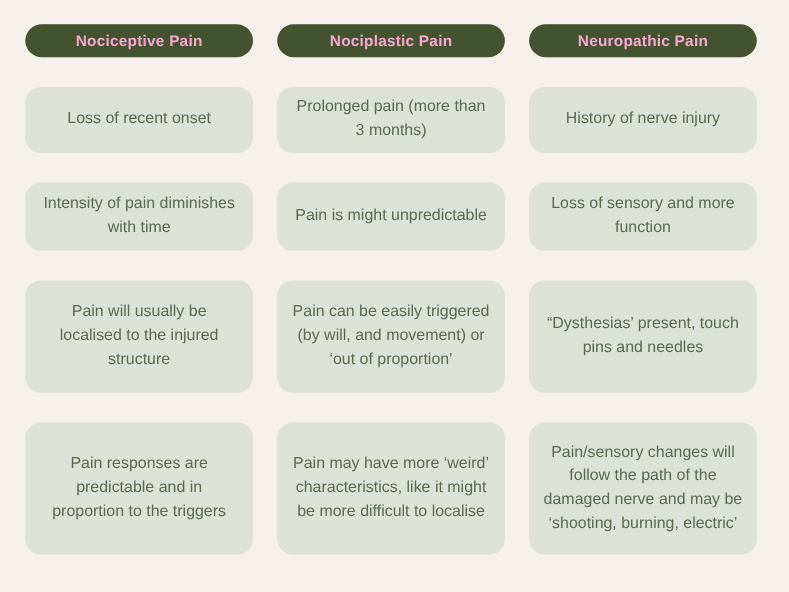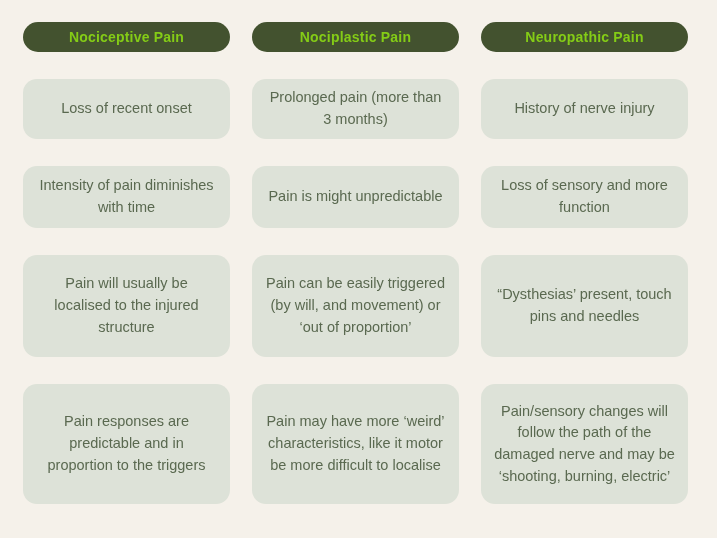--- a/index.html
+++ b/index.html
@@ -19,21 +19,21 @@
     grid-auto-flow: column;
     column-gap: 22px;
     row-gap: 27px;
     padding: 22px 29px 0 23px;
     width: 717px;
     height: 538px;
   }
   .col { display: contents; }
   .header-pill {
     background: #43522f;
-    color: #84cc16;
+    color: #f9a8d4;
     border-radius: 15px;
     display: flex;
     align-items: center;
     justify-content: center;
     font-size: 14px;
     font-weight: 700;
     letter-spacing: 0.2px;
     text-align: center;
   }
   .cell {
@@ -60,21 +60,21 @@
     <div class="cell">Intensity of pain diminishes with time</div>
     <div class="cell">Pain will usually be localised to the injured structure</div>
     <div class="cell">Pain responses are predictable and in proportion to the triggers</div>
   </div>
 
   <div class="col">
     <div class="header-pill">Nociplastic Pain</div>
     <div class="cell">Prolonged pain (more than 3 months)</div>
     <div class="cell">Pain is might unpredictable</div>
     <div class="cell">Pain can be easily triggered (by will, and movement) or ‘out of proportion’</div>
-    <div class="cell">Pain may have more ‘weird’ characteristics, like it motor be more difficult to localise</div>
+    <div class="cell">Pain may have more ‘weird’ characteristics, like it might be more difficult to localise</div>
   </div>
 
   <div class="col">
     <div class="header-pill">Neuropathic Pain</div>
     <div class="cell">History of nerve injury</div>
     <div class="cell">Loss of sensory and more function</div>
     <div class="cell">“Dysthesias’ present, touch pins and needles</div>
     <div class="cell">Pain/sensory changes will follow the path of the damaged nerve and may be ‘shooting, burning, electric’</div>
   </div>
 

